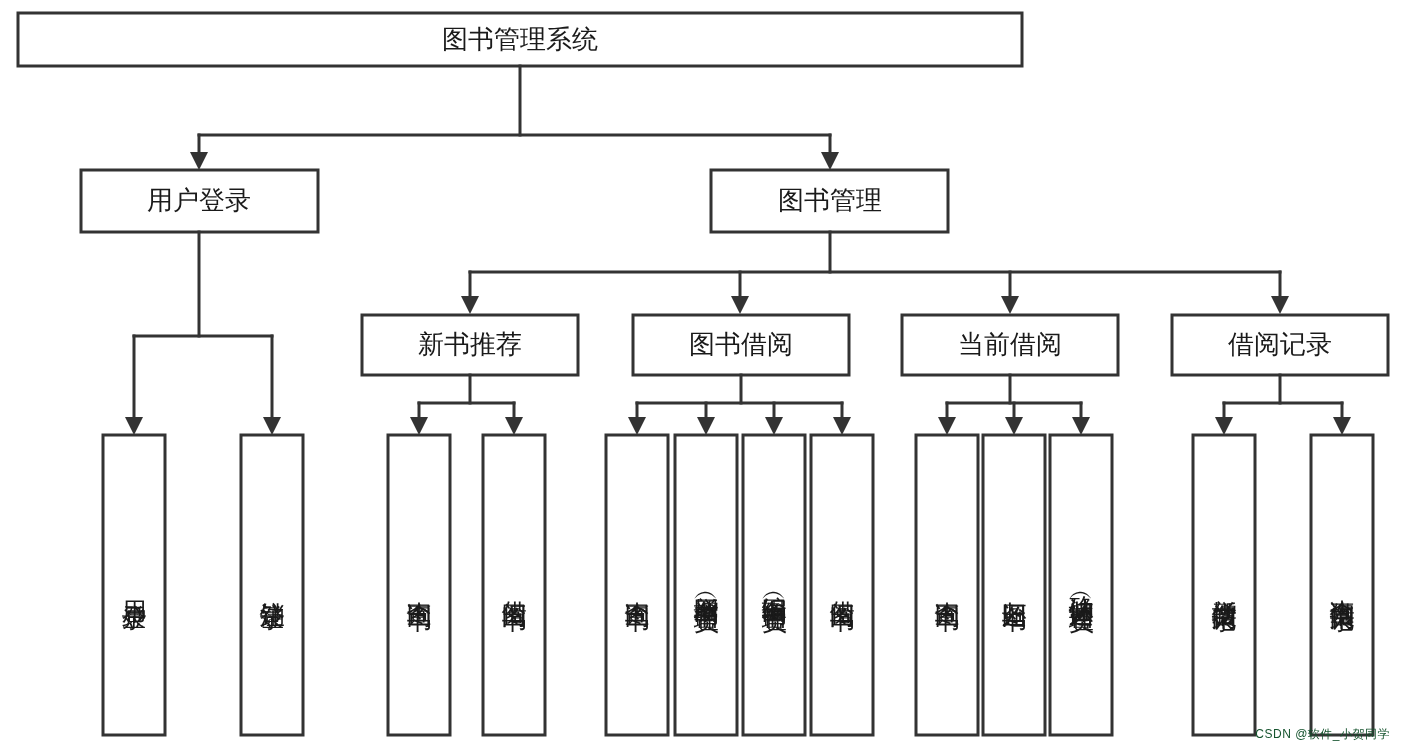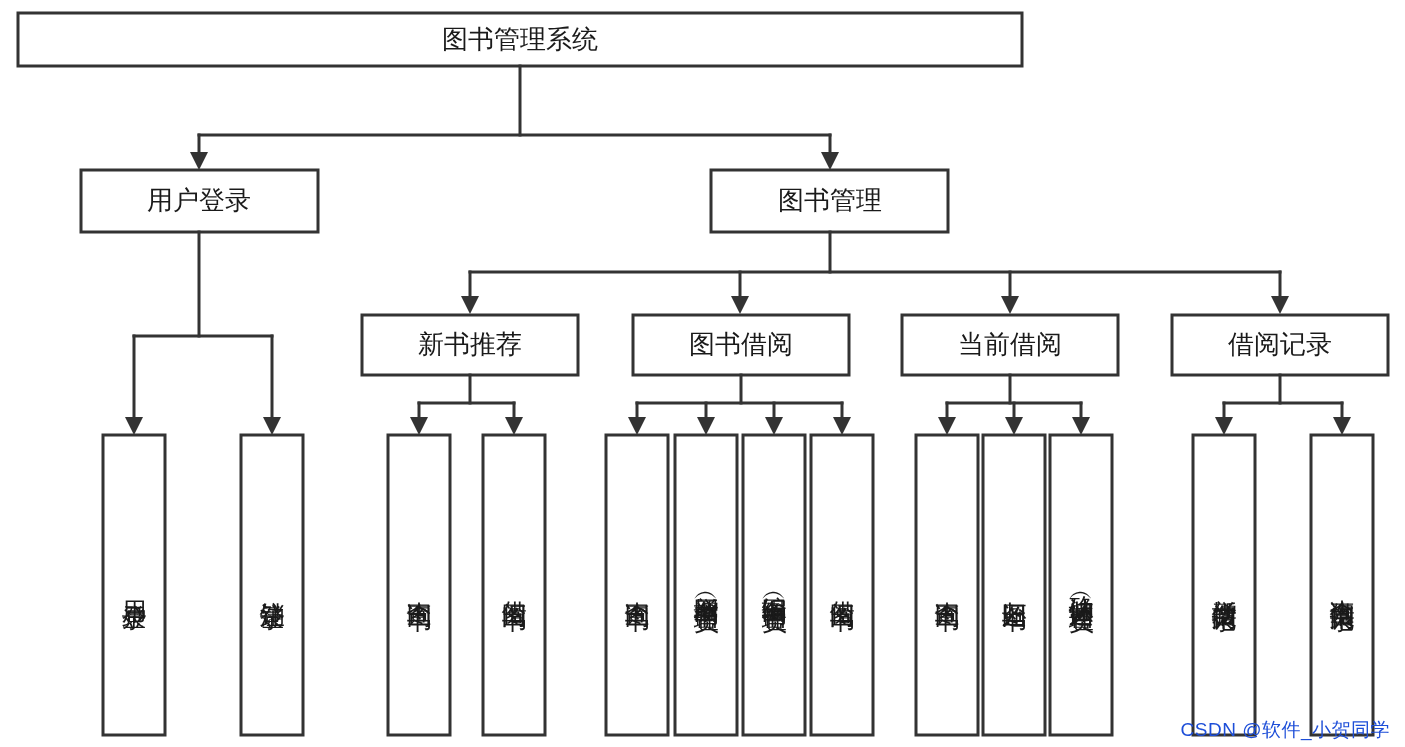--- a/index.html
+++ b/index.html
@@ -72,22 +72,22 @@
     letter-spacing: 2px;
     color: #1a1a1a;
     white-space: nowrap;
     text-align: center;
   }
   .watermark {
     position: absolute;
     right: 14px;
     bottom: 4px;
     font-family: "Liberation Sans", "DejaVu Sans", sans-serif;
-    font-size: 19px;
-    color: #1d4ed8;
+    font-size: 12px;
+    color: #14532d;
     letter-spacing: 0.5px;
     white-space: nowrap;
   }
 </style>
 </head>
 <body>
 
 <div id="diagram-root">
 
   <svg class="diagram-canvas" viewBox="0 0 1405 747" xmlns="http://www.w3.org/2000/svg">

